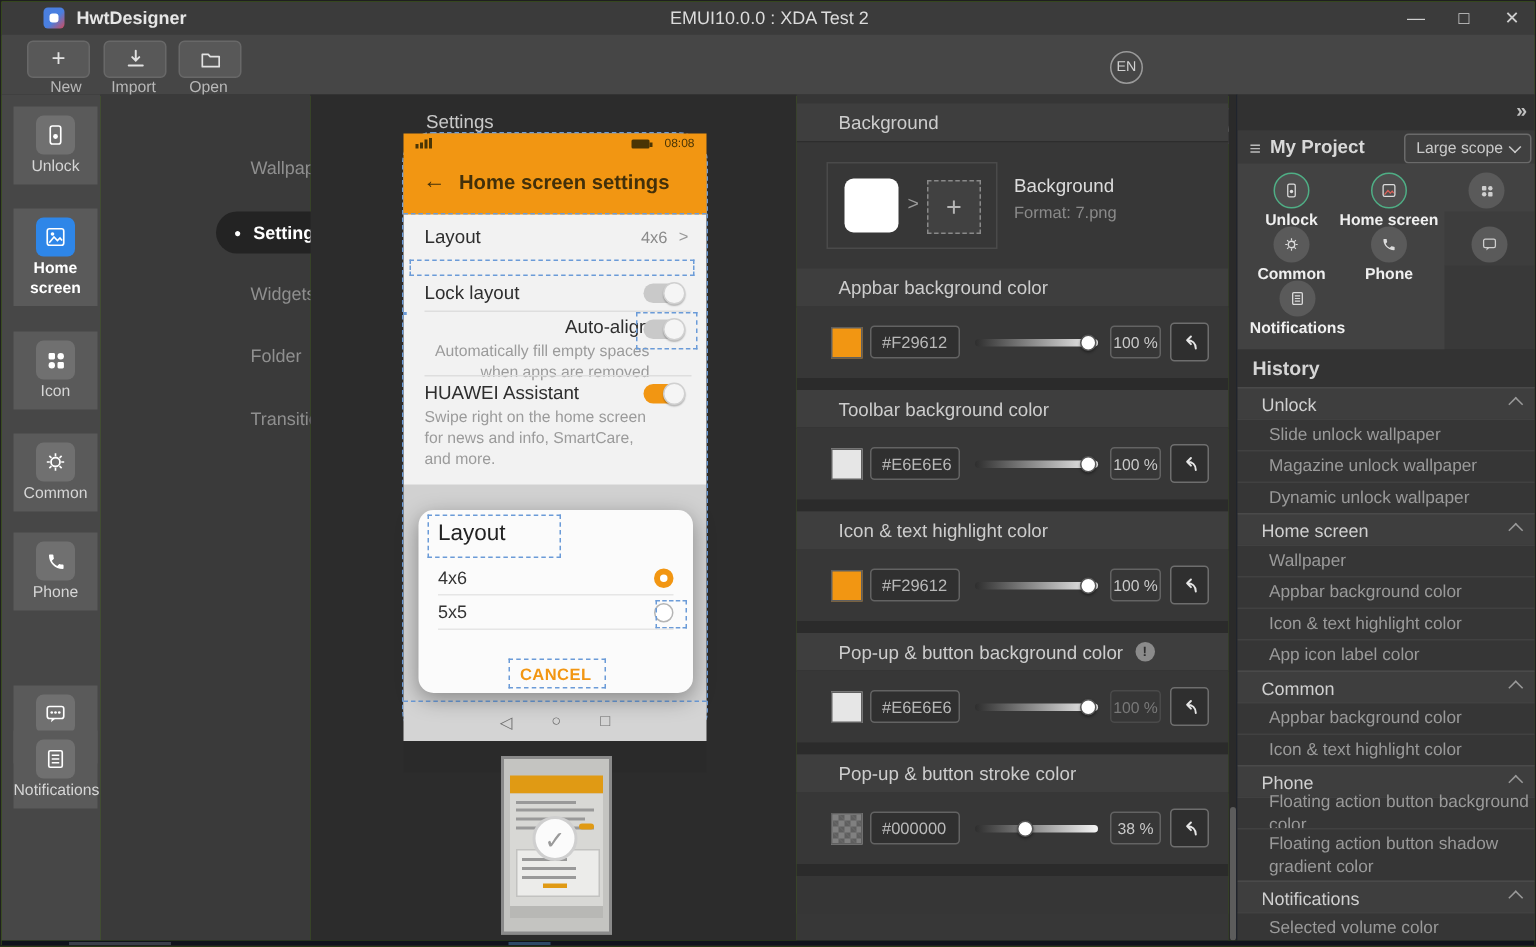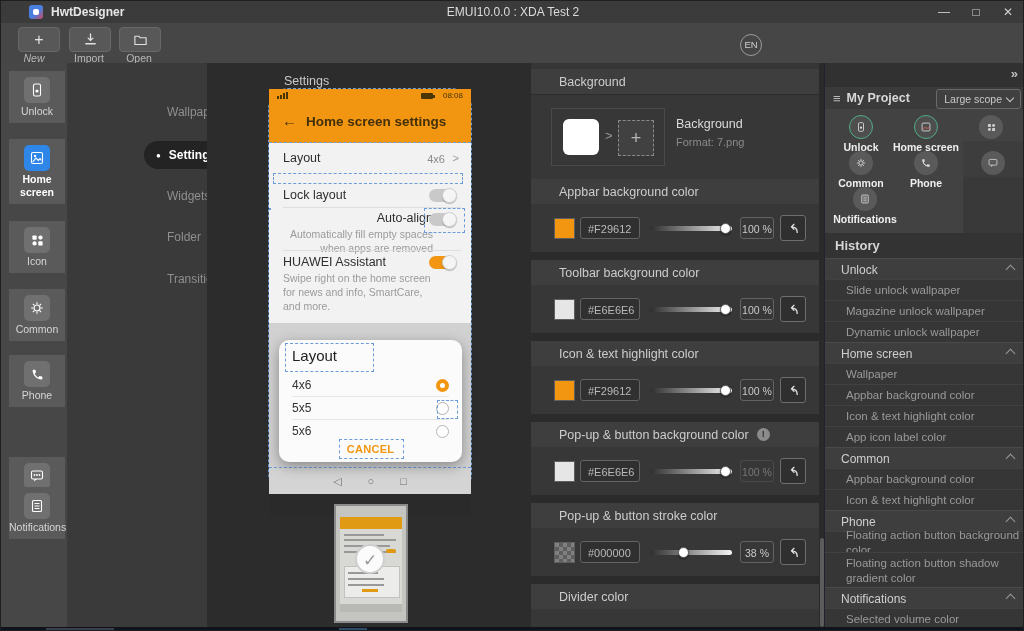--- a/index.html
+++ b/index.html
@@ -145,21 +145,21 @@
     <div class="abs doctitle">EMUI10.0.0 : XDA Test 2</div>
     <div class="abs winbtn" style="left:928px;">—</div>
     <div class="abs winbtn" style="left:960px;">□</div>
     <div class="abs winbtn" style="left:992px;">✕</div>
   </div>
 
   <div class="abs toolbar">
     <div class="abs toolbtn" style="left:17px;">
       <span style="font-size:16px;line-height:14px;">+</span>
     </div>
-    <div class="abs toollbl" style="left:9px;font-style:italic;">New</div>
+    <div class="abs toollbl" style="left:19px;">New</div>
     <div class="abs toolbtn" style="left:68px;">
       <span>
         <svg width="15" height="15" viewBox="0 0 16 16">
             <path d="M8 2v7 M5.5 6.5 L8 9 L10.5 6.5 M3 12.5h10" stroke="#e2e2e2" stroke-width="1.4" fill="none" stroke-linecap="round"></path>
           </svg>
       </span>
     </div>
     <div class="abs toollbl" style="left:64px;">Import</div>
     <div class="abs toolbtn" style="left:118px;">
       <span>
@@ -329,24 +329,20 @@
           <span>4x6</span>
           <span class="radio on"></span>
         </div>
         <div class="abs dlgdiv" style="top:56px;"></div>
         <div class="abs dlgopt" style="top:57px;">
           <span>5x5</span>
           <span class="radio offr"></span>
         </div>
         <div class="dashbox" style="left:158px;top:60px;width:19px;height:17px;"></div>
         <div class="abs dlgdiv" style="top:79px;"></div>
-        <div class="abs dlgopt" style="top:80px;">
-          <span>5x6</span>
-          <span class="radio offr"></span>
-        </div>
         <div class="abs" style="left:0;top:102px;width:183px;text-align:center;">
           <span class="cancel">CANCEL</span>
         </div>
         <div class="dashbox" style="left:60px;top:99px;width:63px;height:18px;"></div>
       </div>
 
       <div class="abs pnav">
         <span>◁</span>
         <span>○</span>
         <span>□</span>
@@ -476,23 +472,20 @@
         </div>
       <div class="pct">38  %</div>
       <div class="undobtn">
         <svg width="14" height="14" viewBox="0 0 16 16">
             <path d="M12.8 13c0-4-2.6-6.3-6.6-6.3 M6.2 6.7l2.9-2.9 M6.2 6.7l2.9 2.9" stroke="#e6e6e6" stroke-width="1.5" fill="none" stroke-linecap="round"></path>
           </svg>
       </div>
     </div>
     <div class="abs pgap" style="top:513px;"></div>
 
-    <div class="abs phead" style="top:521px;">
-      <span class="t">Divider color</span>
-    </div>
     <div class="abs prow" style="top:546px;height:48px;">
 
       <div class="slider"></div>
 
     </div>
   </div>
 
   <div class="abs vsb">
     <div class="th" style="top:475px;height:89px;"></div>
   </div>

